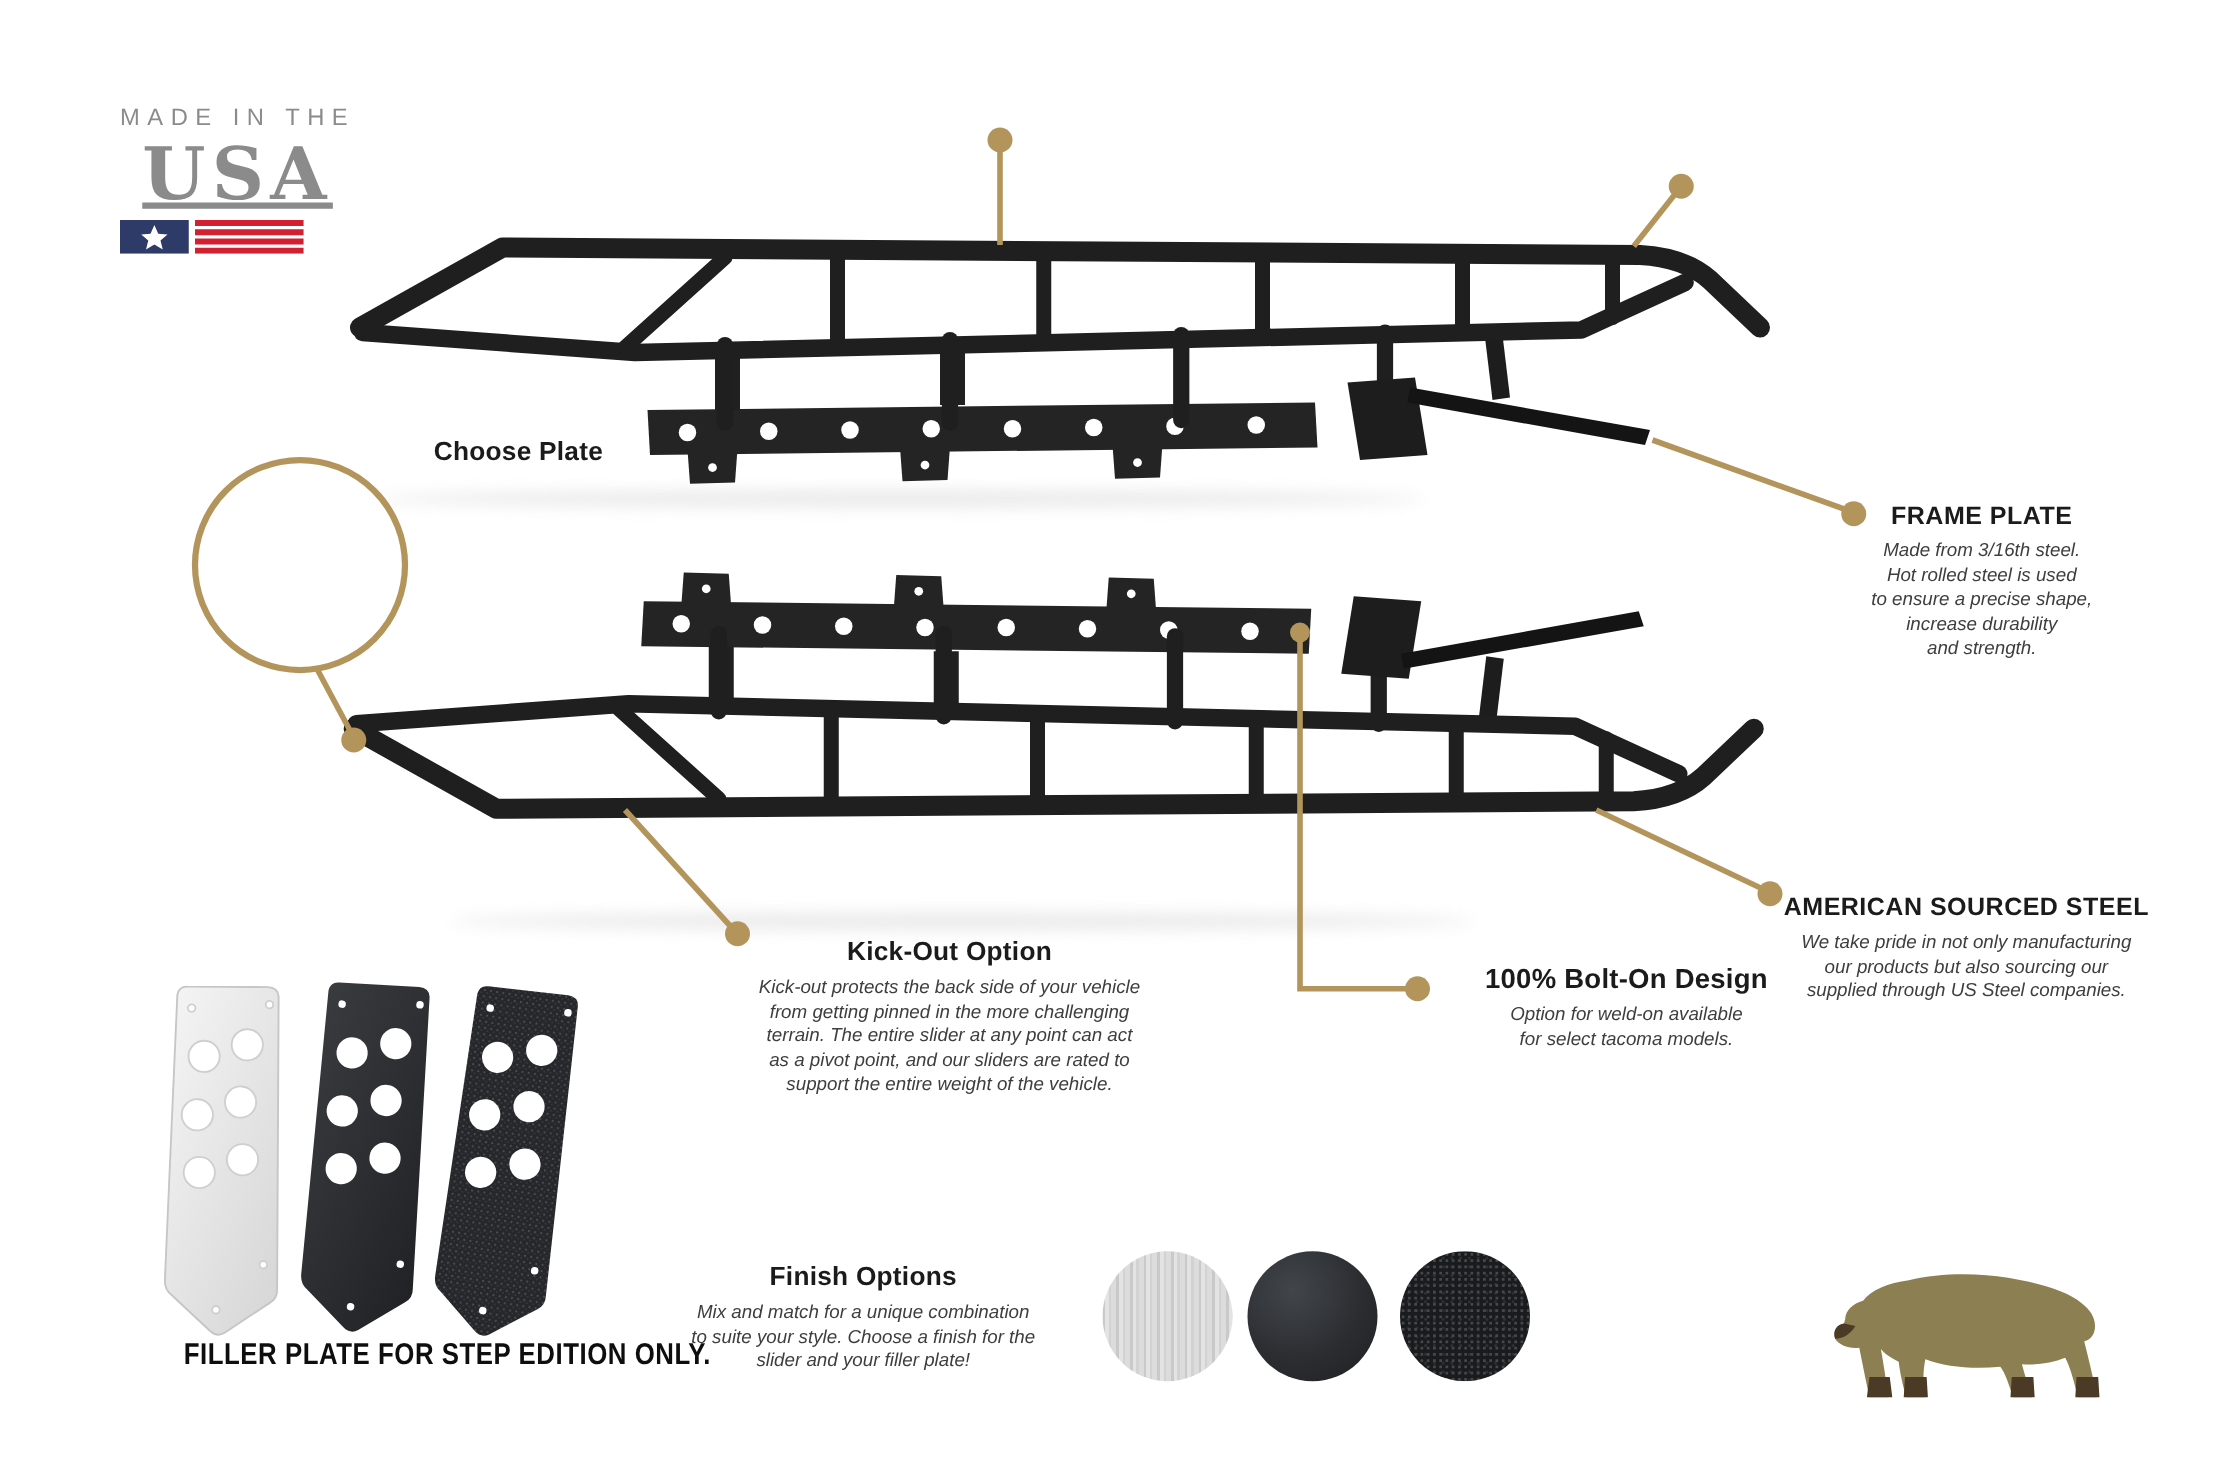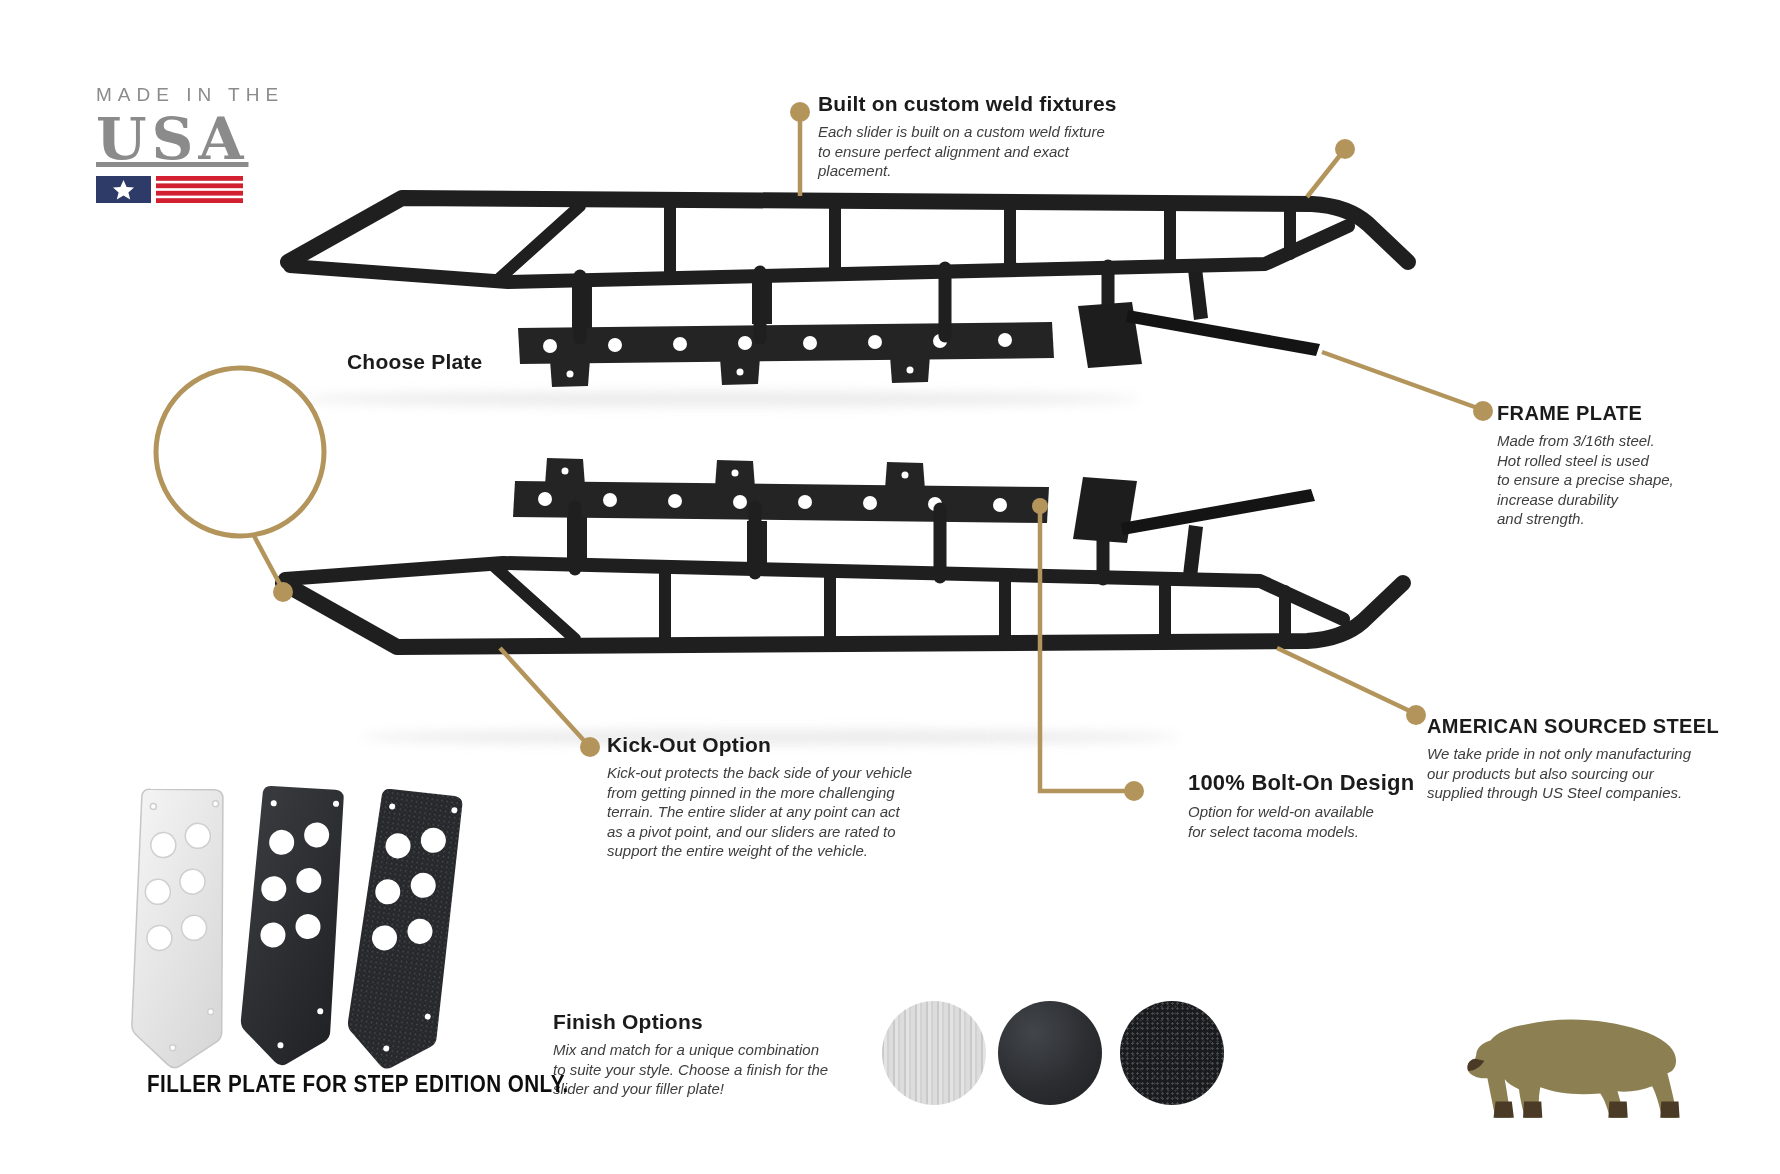--- a/index.html
+++ b/index.html
@@ -1,17 +1,17 @@
 <!DOCTYPE html>
 <html><head>
 <meta charset="utf-8">
 <style>
   html,body{margin:0;padding:0;background:#ffffff;}
   .page{position:relative;width:1780px;height:1174px;background:#fff;overflow:hidden;
-        font-family:"Liberation Sans",sans-serif;}
+        font-family:"Liberation Sans",sans-serif;text-align:center;}
   .abs{position:absolute;}
   
   .logo-line1{font-size:19px;letter-spacing:6px;color:#8b8b8b;font-weight:500;}
   .logo-line2{font-family:"DejaVu Serif",serif;font-weight:bold;font-size:58px;
               letter-spacing:5px;color:#8b8b8b;line-height:58px;margin-top:4px;text-decoration:underline;}
   
   .c-title{font-size:21px;font-weight:800;color:#1b1b1b;letter-spacing:.2px;white-space:nowrap;}
   .c-title.caps{font-size:20px;letter-spacing:.4px;}
   .c-title.big{font-size:22px;}
   .c-body{font-size:15px;line-height:19.5px;font-style:italic;color:#3e3e3e;
@@ -148,42 +148,36 @@
       <circle cx="280" cy="429" r="9" fill="#fff"></circle>
         <circle cx="238" cy="463" r="9" fill="#fff"></circle>
       <circle cx="266" cy="457" r="9" fill="#fff"></circle>
       <circle cx="194" cy="426" r="3" fill="#fff"></circle>
         <circle cx="305" cy="406" r="3" fill="#fff"></circle>
       <circle cx="206" cy="478" r="3" fill="#fff"></circle>
         <circle cx="303" cy="452" r="3" fill="#fff"></circle>
     </g>
   </svg>
 
-  <div class="callout" style="left:818px;top:92px">
-    <div class="c-title">Built on custom weld fixtures</div>
-    <div class="c-body">Each slider is built on a custom weld fixture
-to ensure perfect alignment and exact
-placement.</div>
-  </div>
 
 
   <div class="callout" style="left:347px;top:350px">
     <div class="c-title">Choose Plate</div>
   </div>
 
   <div class="callout" style="left:1497px;top:402px">
     <div class="c-title caps">FRAME PLATE</div>
     <div class="c-body">Made from 3/16th steel.
 Hot rolled steel is used
 to ensure a precise shape,
 increase durability
 and strength.</div>
   </div>
 
-  <div class="callout" style="left:607px;top:733px">
+  <div class="callout" style="left:607px;top:750px">
     <div class="c-title">Kick-Out Option</div>
     <div class="c-body">Kick-out protects the back side of your vehicle
 from getting pinned in the more challenging
 terrain. The entire slider at any point can act
 as a pivot point, and our sliders are rated to
 support the entire weight of the vehicle.</div>
   </div>
 
   <div class="callout" style="left:1188px;top:770px">
     <div class="c-title big">100% Bolt-On Design</div>

